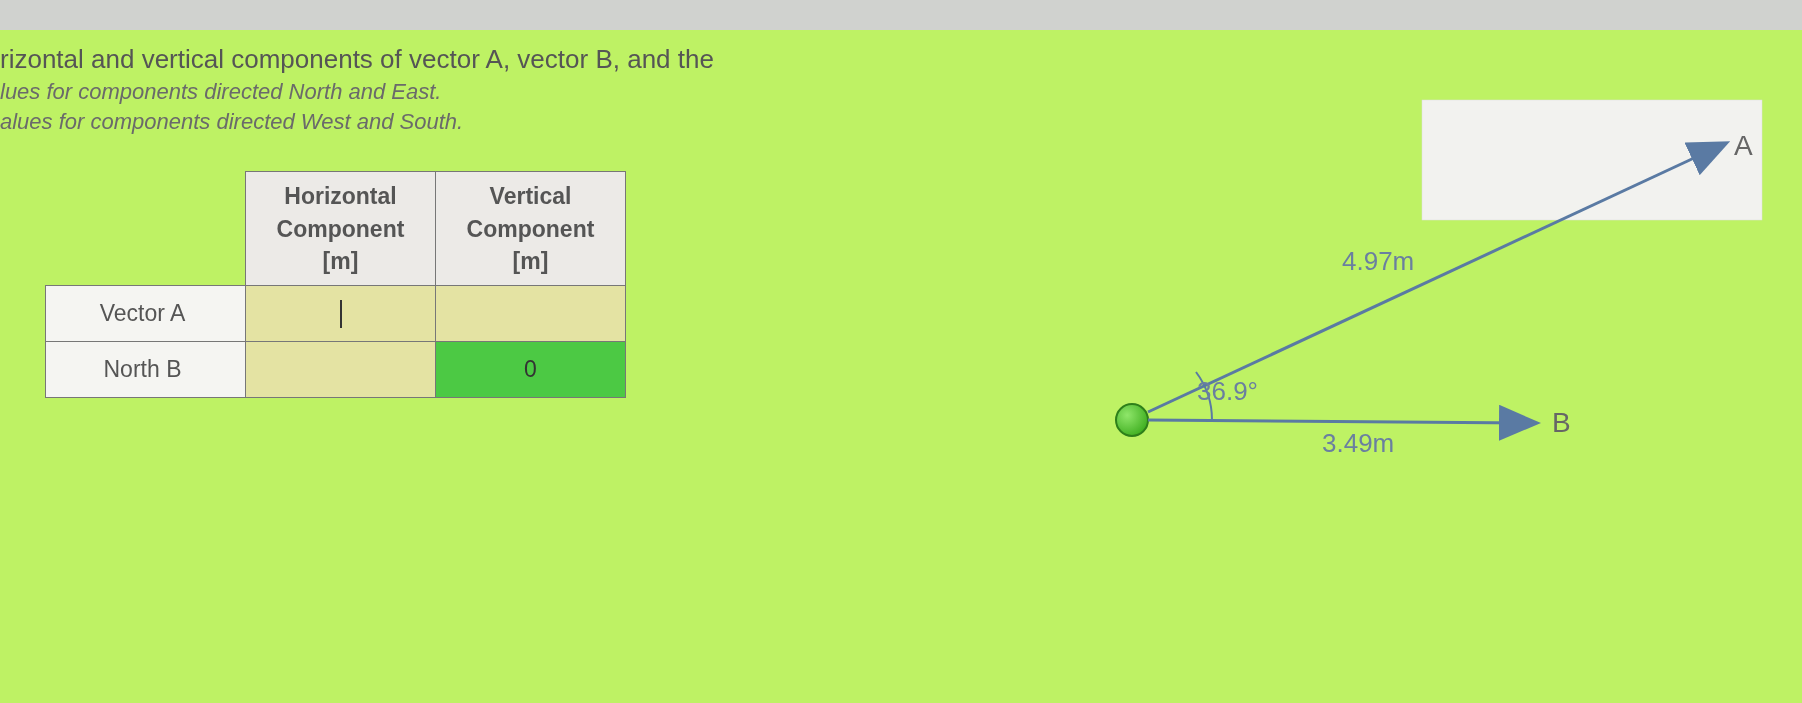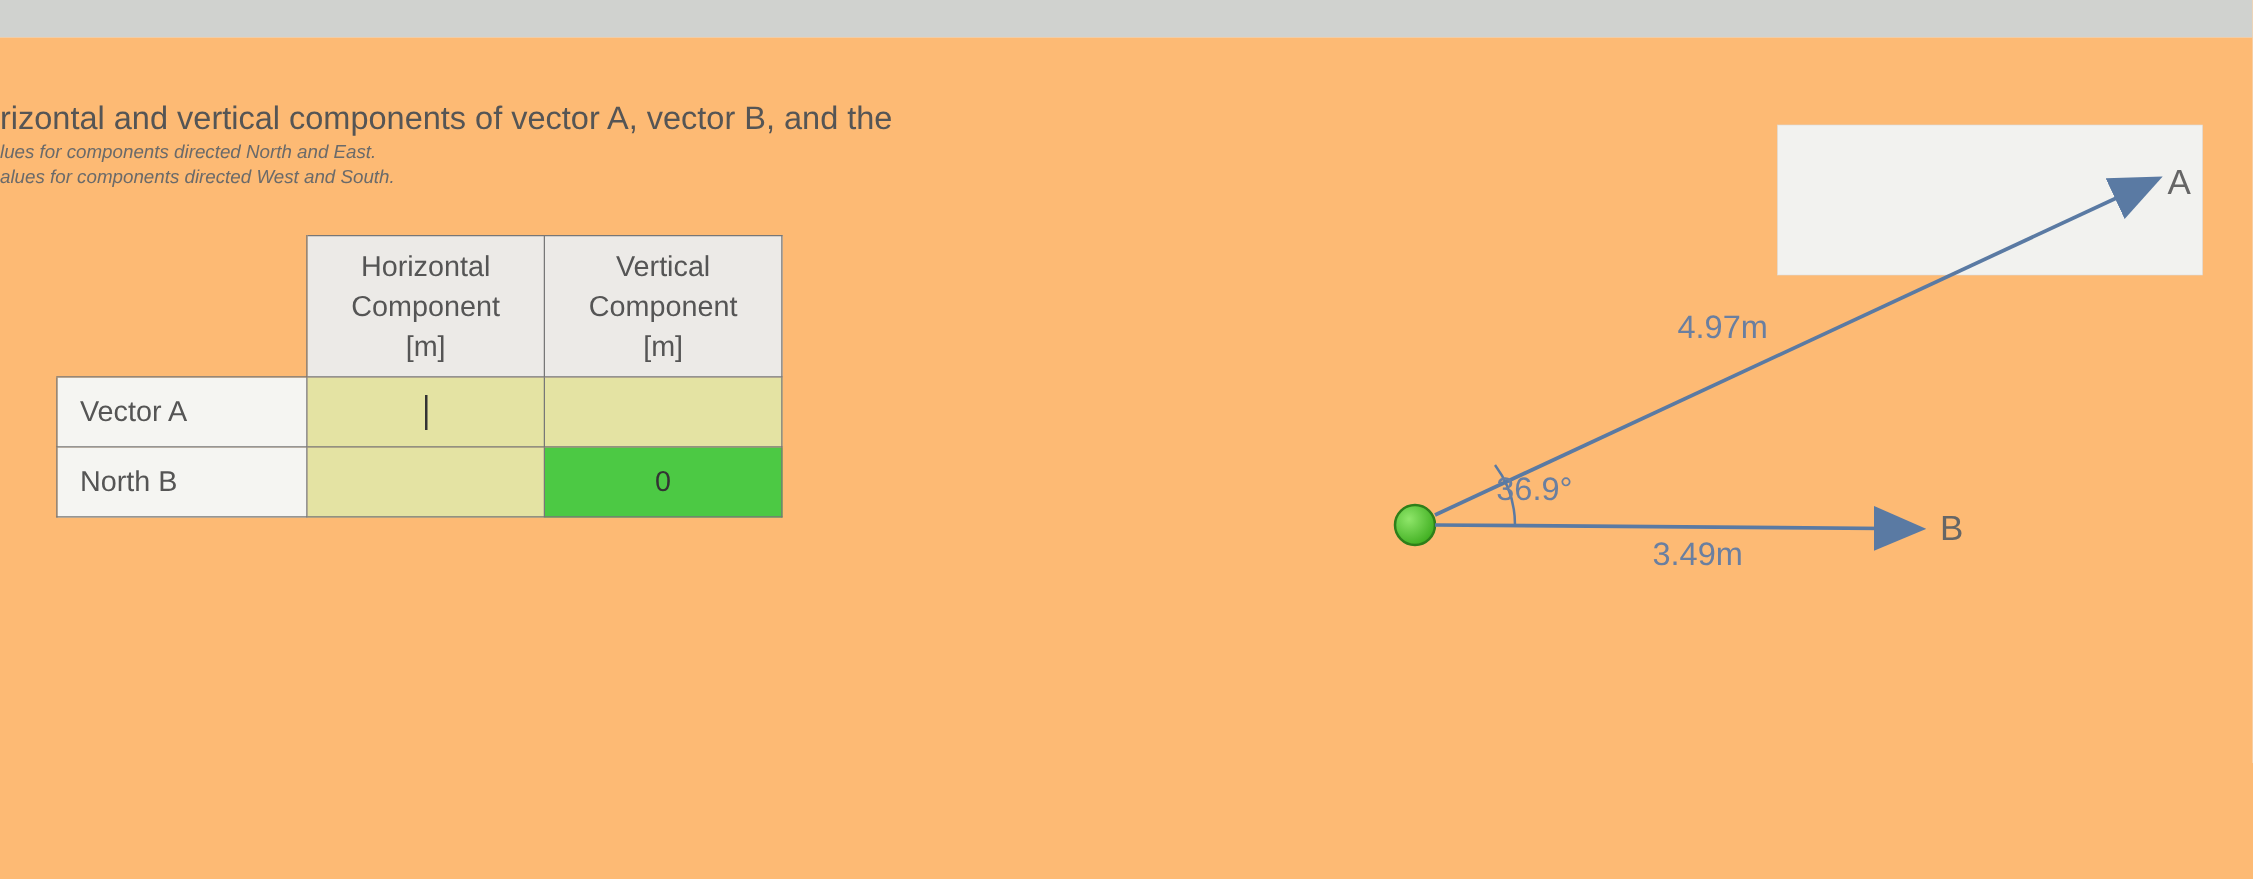--- a/index.html
+++ b/index.html
@@ -11,64 +11,64 @@
       position: relative;
       overflow: hidden;
       color: #4a4a4a;
     }
     .content-area {
       position: absolute;
       top: 30px;
       left: 0;
       right: 0;
       bottom: 0;
-      background: #fdba74;
-      padding: 47px 0 0 0;
+      background: #bef264;
+      padding: 12px 0 0 0;
     }
     .prompt-text {
       font-size: 26px;
       line-height: 1.35;
       color: #555;
       margin-left: 0;
     }
     .prompt-line1, .prompt-line2 { font-weight: 400; }
     .prompt-hint {
-      font-size: 15px;
+      font-size: 22px;
       color: #6a6a6a;
       font-style: italic;
       line-height: 1.35;
     }
 
     .table-wrap {
       margin-top: 35px;
       margin-left: 45px;
     }
     table.vec {
       border-collapse: collapse;
       font-size: 23px;
       color: #555;
     }
     table.vec th, table.vec td {
       border: 1px solid #777;
       text-align: center;
       vertical-align: middle;
     }
     table.vec th {
-      font-weight: 400;
+      font-weight: 700;
       background: #eceae7;
       padding: 8px 18px;
       line-height: 1.4;
     }
     table.vec th.corner {
       border-top: none;
       border-left: none;
       background: transparent;
     }
     table.vec td.rowlabel {
-      text-align: left;
+      text-align: center;
       padding: 14px 24px 14px 18px;
       min-width: 200px;
       background: #f5f5f2;
     }
     table.vec td.cell {
       min-width: 190px;
       height: 54px;
       padding: 0;
     }
     .cell-yellow { background: #e4e3a3; }

